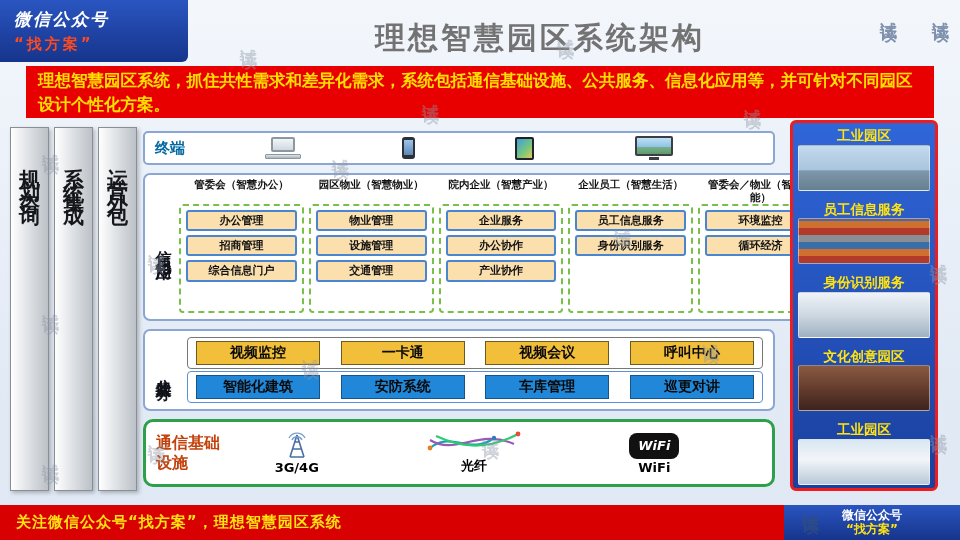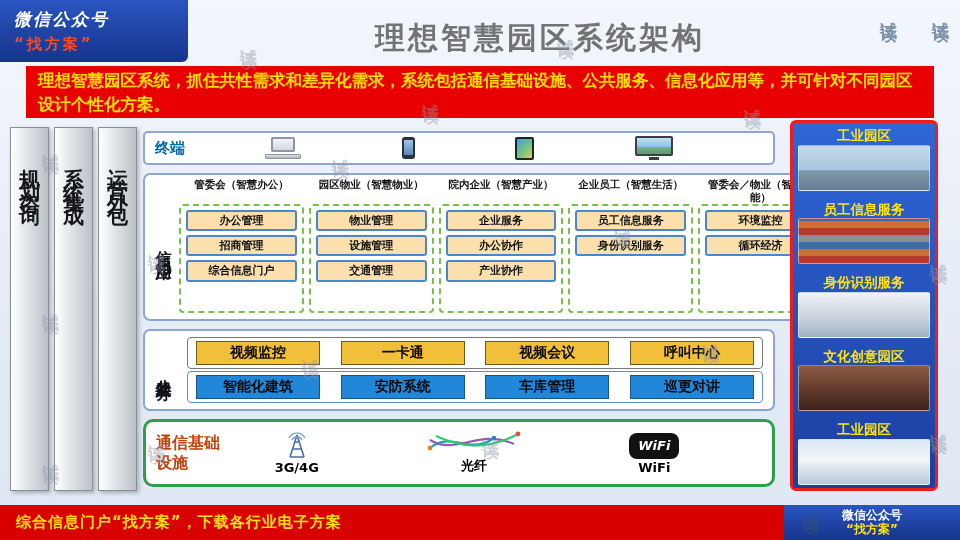--- a/index.html
+++ b/index.html
@@ -258,21 +258,21 @@
     <div class="park-label">文化创意园区</div>
     <div class="park-img img4"></div>
   </div>
   <div class="park">
     <div class="park-label">工业园区</div>
     <div class="park-img img5"></div>
   </div>
 </div>
 
 <div class="footer">
-  <span class="footer-text">综合信息门户“找方案”，下载各行业电子方案</span>
+  <span class="footer-text">关注微信公众号“找方案”，理想智慧园区系统</span>
   <div class="footer-badge">
     <div class="fb1">微信公众号</div>
     <div class="fb2">“找方案”</div>
   </div>
 </div>
 
 <span class="wm" style="left:40px;top:140px">试读</span>
 <span class="wm" style="left:40px;top:300px">试读</span>
 <span class="wm" style="left:40px;top:450px">试读</span>
 <span class="wm" style="left:146px;top:240px">试读</span>

